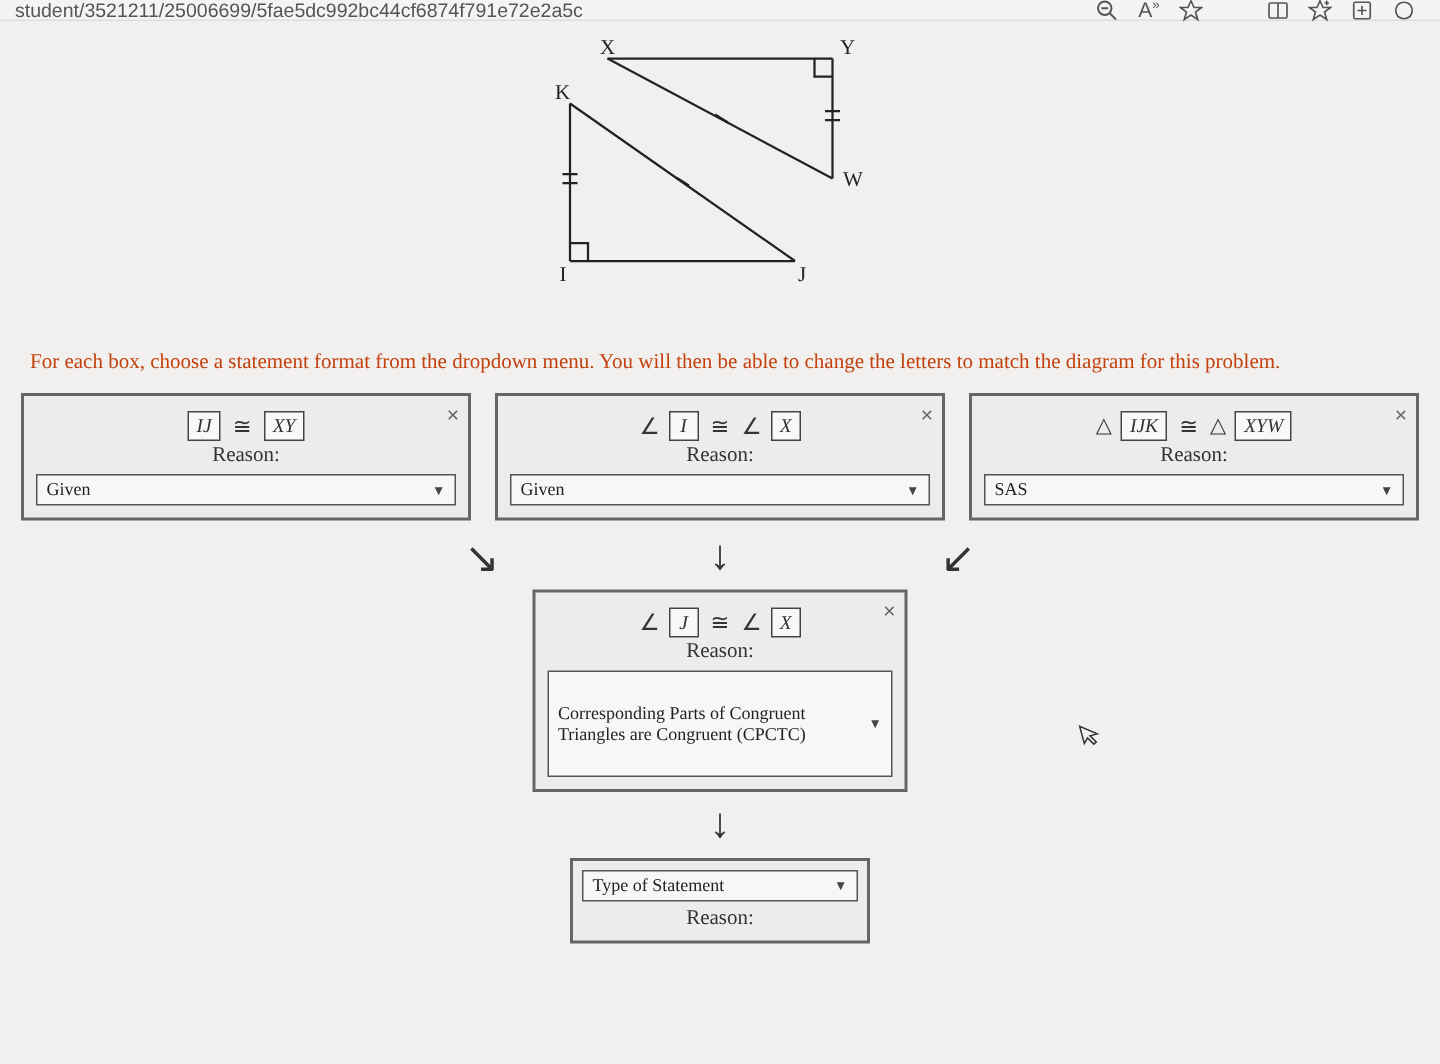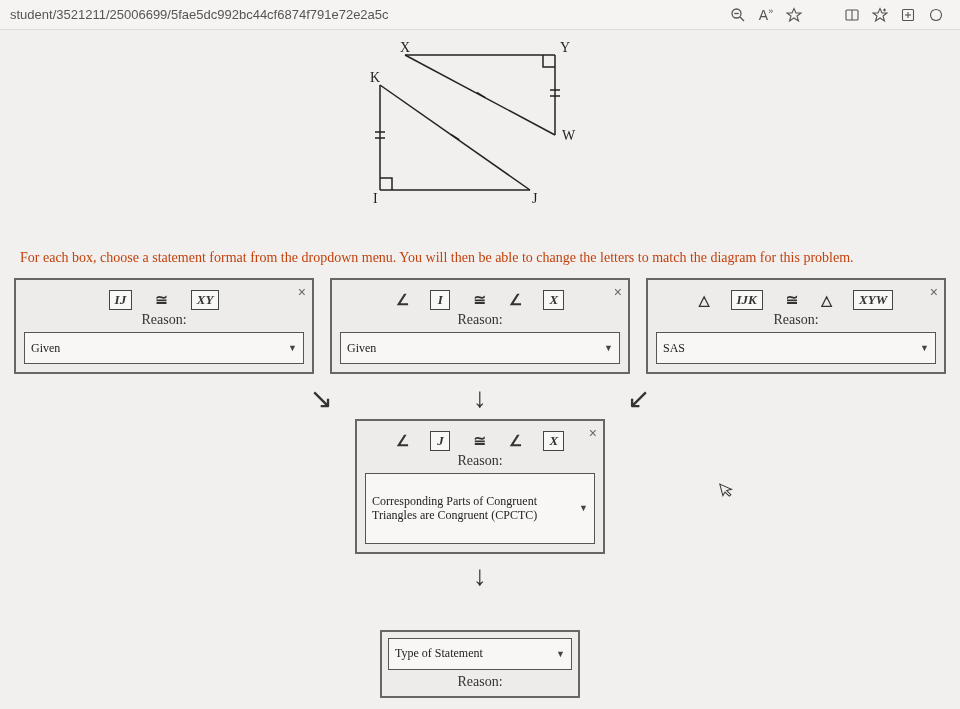--- a/index.html
+++ b/index.html
@@ -9,21 +9,21 @@
       width: 960px;
       height: 709px;
       position: relative;
       overflow: hidden;
       color: #333;
     }
     .url-bar {
       display: flex;
       align-items: center;
       padding: 0 10px;
-      height: 30px;
+      height: 14px;
       background: #f5f4f2;
       border-bottom: 1px solid #ddd;
       font-family: Arial, sans-serif;
       font-size: 13px;
       color: #555;
     }
     .url-bar .url { flex: 1; white-space: nowrap; overflow: hidden; }
     .url-bar .icon-btn {
       width: 28px; height: 28px; display: flex; align-items: center; justify-content: center;
       color: #555; cursor: pointer;
@@ -53,21 +53,21 @@
     }
     .box.narrow { width: 250px; }
     .box .close {
       position: absolute; top: 4px; right: 6px; color: #666; font-size: 14px; cursor: pointer;
       font-family: Arial, sans-serif;
     }
     .stmt {
       text-align: center;
       font-size: 15px;
       margin: 4px 0 2px;
-      display: flex; align-items: center; justify-content: center; gap: 20px; font-weight: bold;
+      display: flex; align-items: center; justify-content: center; gap: 5px;
     }
     .reason-lbl {
       text-align: center;
       font-size: 14px;
       color: #333;
       margin-bottom: 4px;
     }
     .chip {
       border: 1px solid #444;
       background: #f8f8f6;
@@ -82,21 +82,21 @@
     .cong { font-size: 15px; margin: 0 3px; }
     .ang-sym { font-size: 15px; margin-right: 1px; }
     .tri-sym { font-size: 14px; margin-right: 1px; }
     .dd {
       width: 100%;
       border: 1px solid #555;
       background: #f8f7f5;
       font-family: inherit;
       font-size: 12px;
       color: #222;
-      height: 32px;
+      height: 21px;
       display: flex; align-items: center; justify-content: space-between;
       padding: 0 6px;
       cursor: pointer;
     }
     .dd .caret { font-size: 9px; color: #444; }
     .arrow-row {
       display: flex;
       justify-content: center;
       gap: 140px;
       padding: 8px 0 4px;
@@ -271,21 +271,21 @@
       <span class="caret">▼</span>
     </div>
   </div>
 </div>
 
 <div class="arrow-row single">
   <span class="arr">↓</span>
 </div>
 
 <div class="row">
-  <div class="box" style="width:200px;padding:6px;margin-top:32px;">
+  <div class="box" style="width:200px;padding:6px;">
     <div class="dd">
       <span>Type of Statement</span>
       <span class="caret">▼</span>
     </div>
     <div class="reason-lbl" style="margin-top:4px;margin-bottom:0;">Reason:</div>
   </div>
 </div>
 
 <div class="cursor-icon">
   <svg width="18" height="18" viewBox="0 0 18 18">

